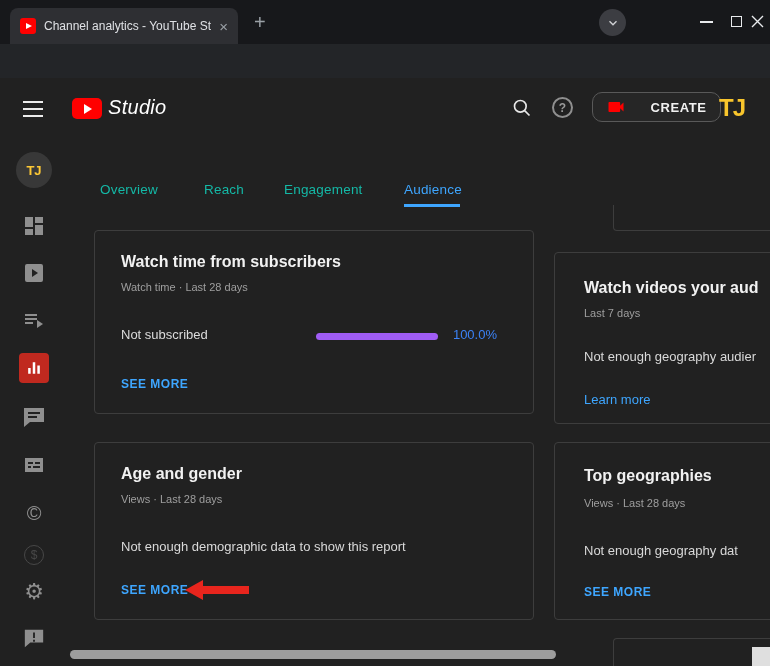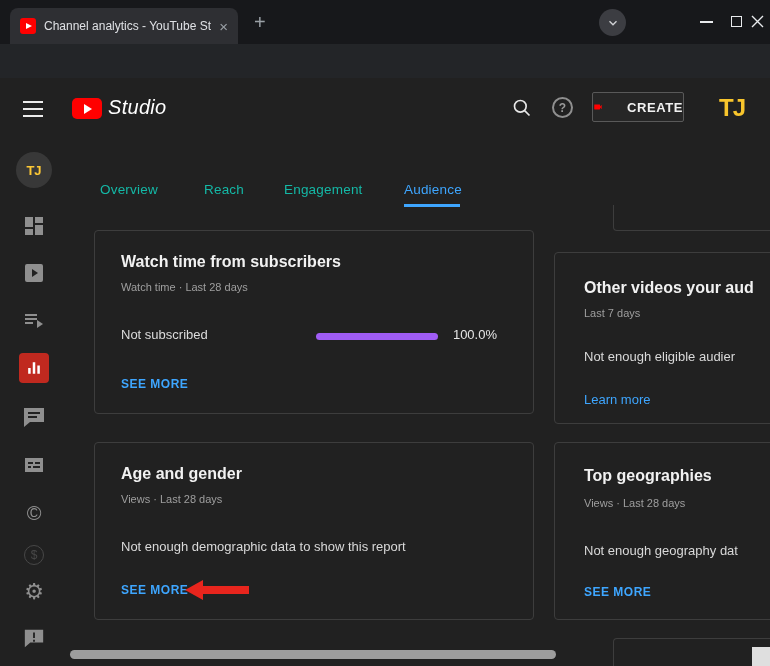--- a/index.html
+++ b/index.html
@@ -45,22 +45,22 @@
   .hamburger div { height:2px; background:#ececec; }
   .logo-badge { position:relative; position:absolute; left:72px; top:98px; width:30px; height:21px;
          background:#f00; border-radius:5px; }
   .logo-badge::after { content:""; position:absolute; left:12px; top:5.5px;
          border-left:8px solid #fff; border-top:5px solid transparent; border-bottom:5px solid transparent; }
   .brand { position:absolute; left:108px; top:96px; font-size:20px; font-weight:500; color:#fff; letter-spacing:.3px;font-style:italic; }
   .hd-ic { position:absolute; top:98px; width:20px; height:20px; color:#e8e8e8; }
   .help-circle { position:absolute; left:552px; top:97px; width:21px; height:21px; border:2px solid #8f8f8f;
          border-radius:50%; color:#9a9a9a; font-size:12px; font-weight:700;
          display:flex; align-items:center; justify-content:center; }
-  .create-btn { position:absolute; left:592px; top:92px; width:92px; height:30px; background:#262626;
-         border:1px solid #595959; border-radius:2px; display:flex; align-items:center; justify-content:center; gap:24px; }
+  .create-btn { position:absolute; left:592px; top:92px; width:129px; height:30px; background:#262626;
+         border:1px solid #595959; border-radius:10px; display:flex; align-items:center; justify-content:center; gap:24px; }
   .create-btn span { font-size:13px; font-weight:700; color:#f1f1f1; letter-spacing:.6px; }
   .tj-logo { position:absolute; left:719px; top:94px; font-size:24px; font-weight:700; color:#f8c52c; letter-spacing:-1px; }
 
   
   .sidebar { position:absolute; top:138px; left:0; width:68px; height:528px; background:#212121; }
   .sb-avatar { position:absolute; left:16px; top:152px; width:36px; height:36px; border-radius:50%;
          background:#383838; color:#fdc835; font-size:13px; font-weight:700;
          display:flex; align-items:center; justify-content:center; }
   .sb-ic { position:absolute; left:22px; width:24px; height:24px; color:#8f8f8f; }
   .sb-active { position:absolute; left:19px; top:353px; width:30px; height:30px; background:#c0291f;
@@ -78,21 +78,21 @@
 
   
   .card { position:absolute; background:#212121; border:1px solid #3d3d3d; border-radius:4px; }
   .card-title { position:absolute; font-size:16px; font-weight:700; color:#f1f1f1; white-space:nowrap;text-align:right; }
   .card-sub { position:absolute; font-size:11px; color:#9f9f9f; white-space:nowrap; }
   .card-msg { position:absolute; font-size:13px; color:#d9d9d9; white-space:nowrap; }
   .see-more { position:absolute; font-size:12px; font-weight:700; color:#3ea6ff; letter-spacing:.5px; }
   .learn-more { position:absolute; font-size:13px; font-weight:500; color:#3ea6ff;margin-top:17px; }
   .bar-row-label { position:absolute; left:26px; top:96px; font-size:13px; color:#dcdcdc; }
   .bar-track { position:absolute; left:221px; top:102px; width:122px; height:7px; border-radius:4px; }
-  .bar-val { position:absolute; right:36px; top:96px; font-size:13px; color:#e5e5e5; }
+  .bar-val { position:absolute; right:36px; top:96px; font-size:13px; color:#3b82f6; }
   .stub-top { position:absolute; left:613px; top:205px; width:200px; height:26px;
          border:1px solid #3d3d3d; border-top:none; border-radius:0 0 4px 4px; }
   .stub-bottom { position:absolute; left:613px; top:638px; width:200px; height:40px;
          border:1px solid #3d3d3d; border-bottom:none; border-radius:4px 4px 0 0; }
   .annot-arrow { position:absolute; left:88px; top:134px; width:70px; height:26px; }
 
   
   .hscroll-thumb { position:absolute; left:70px; top:650px; width:486px; height:9px; background:#9d9d9d; border-radius:4.5px; }
   .scroll-corner { position:absolute; left:752px; top:647px; width:18px; height:19px; background:#dfdfdf; }
 </style>
@@ -207,23 +207,23 @@
   <div class="card" style="left:94px;top:230px;width:440px;height:184px">
     <div class="card-title" style="left:26px;top:22px">Watch time from subscribers</div>
     <div class="card-sub" style="left:26px;top:50px">Watch time · Last 28 days</div>
     <div class="bar-row-label">Not subscribed</div>
     <div class="bar-track" style="background:#a05cf5"></div>
     <div class="bar-val">100.0%</div>
     <div class="see-more" style="left:26px;top:146px">SEE MORE</div>
   </div>
 
   <div class="card" style="left:554px;top:252px;width:250px;height:172px">
-    <div class="card-title" style="left:29px;top:26px">Other videos your aud</div>
+    <div class="card-title" style="left:29px;top:26px">Watch videos your aud</div>
     <div class="card-sub" style="left:29px;top:54px">Last 7 days</div>
-    <div class="card-msg" style="left:29px;top:96px">Not enough eligible audier</div>
+    <div class="card-msg" style="left:29px;top:96px">Not enough geography audier</div>
     <div class="learn-more" style="left:29px;top:122px">Learn more</div>
   </div>
 
   <div class="card" style="left:94px;top:442px;width:440px;height:178px">
     <div class="card-title" style="left:26px;top:22px">Age and gender</div>
     <div class="card-sub" style="left:26px;top:50px">Views · Last 28 days</div>
     <div class="card-msg" style="left:26px;top:96px">Not enough demographic data to show this report</div>
     <div class="see-more" style="left:26px;top:140px">SEE MORE</div>
     <svg class="annot-arrow" viewBox="0 0 70 26">
       <polygon points="2,13 20,3 20,9 66,9 66,17 20,17 20,23" fill="#e8251d"></polygon>

